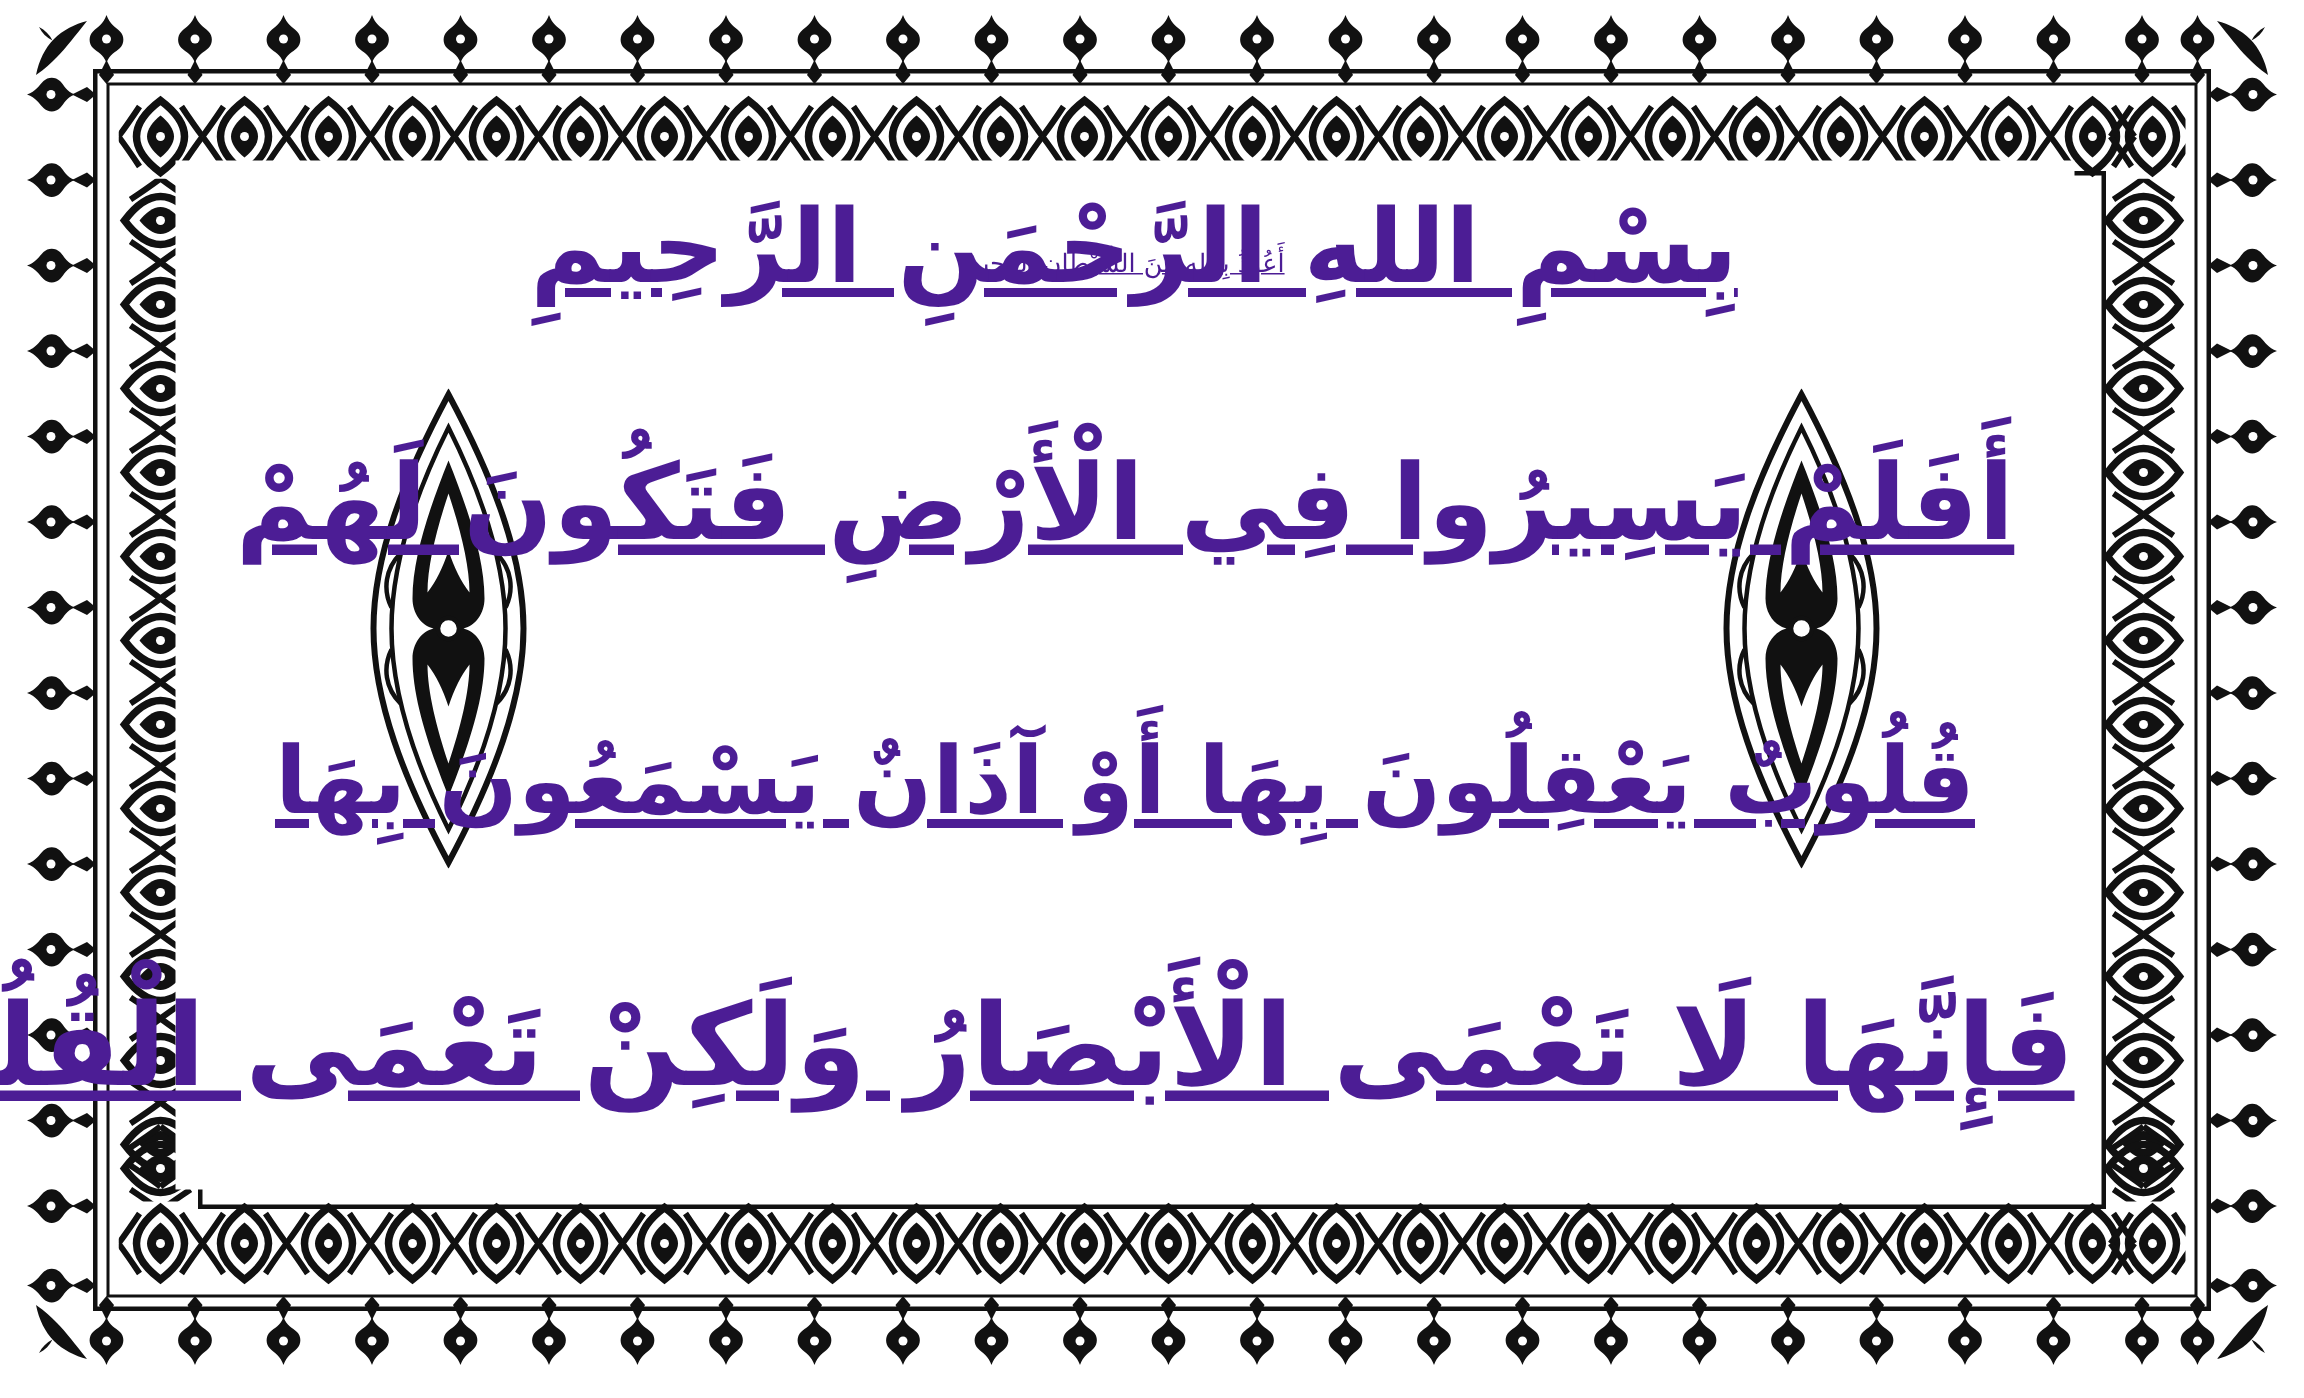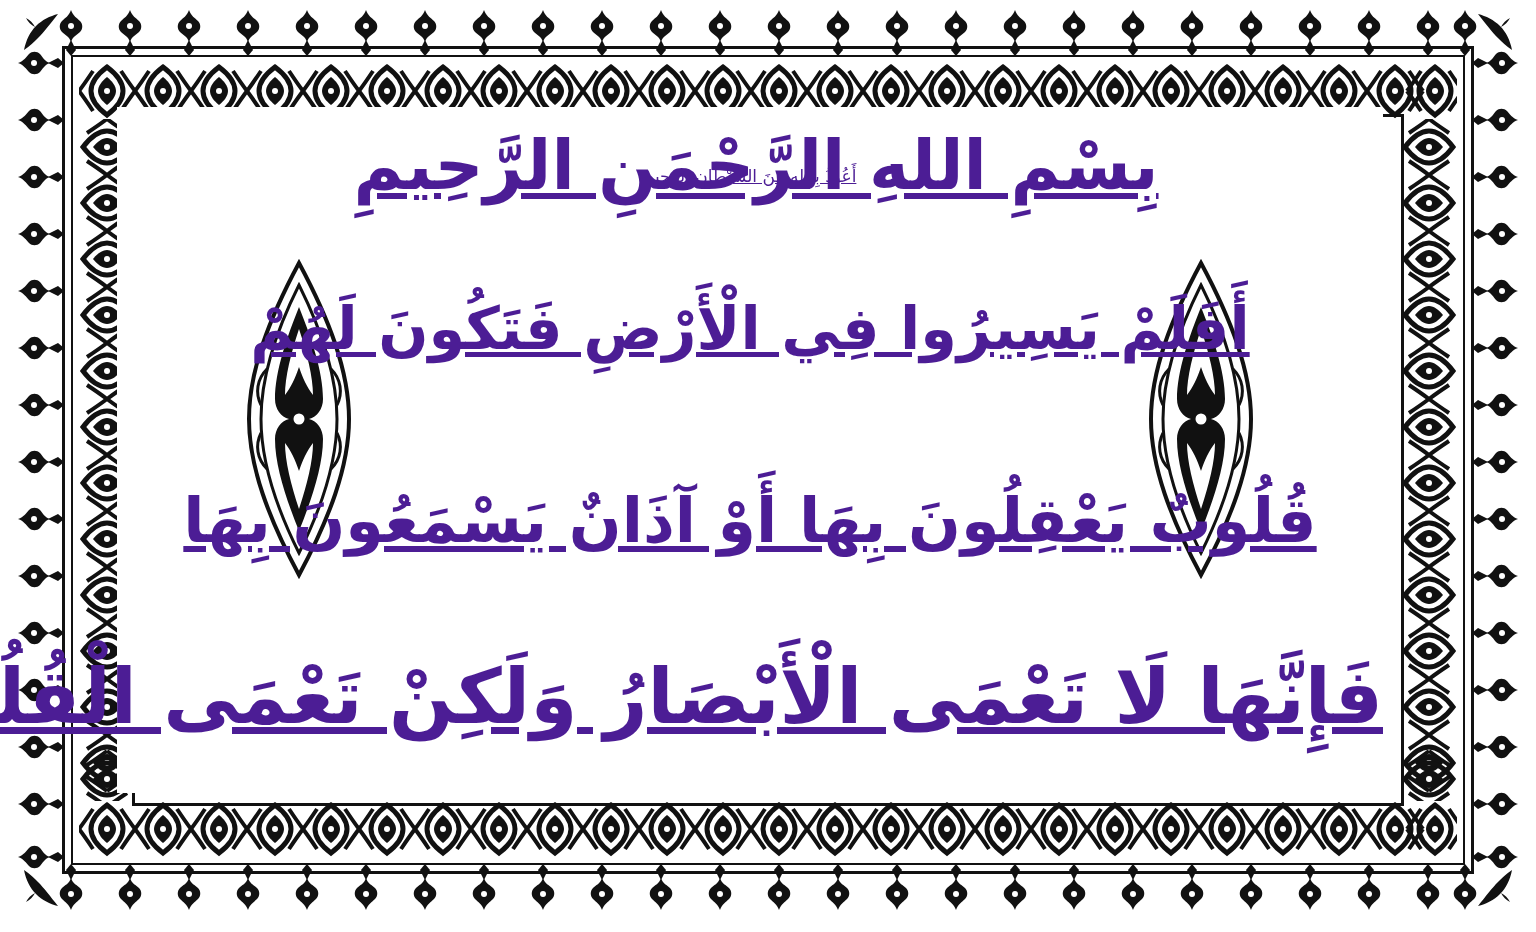--- a/index.html
+++ b/index.html
@@ -117,21 +117,21 @@
     right: 0;
     top: 22px;
     font-size: 68px;
     font-weight: bold;
   }
 
   .line-1 {
     left: 0;
     right: 0;
     top: 190px;
-    font-size: 59px;
+    font-size: 70px;
     font-weight: bold;
   }
   .line-2 {
     left: 0;
     right: 0;
     top: 380px;
     font-size: 62px;
     font-weight: bold;
   }
   .line-3 {

